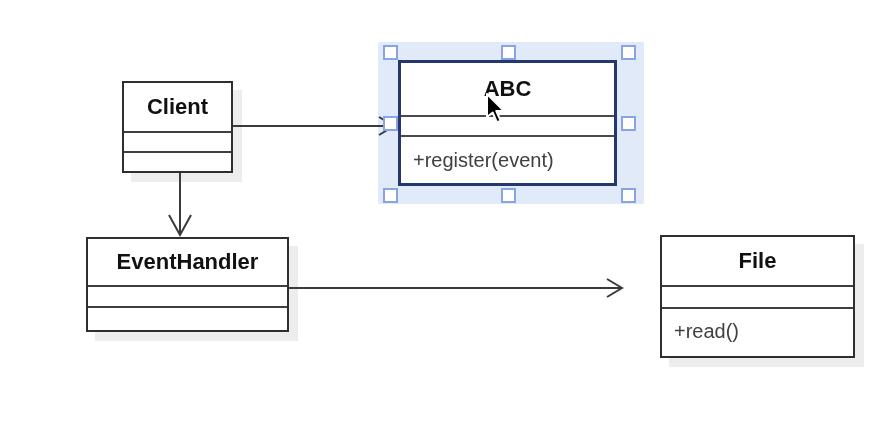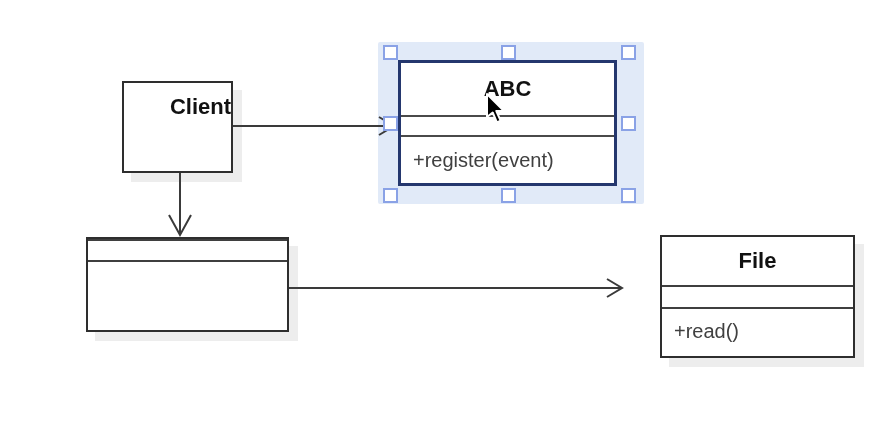--- a/index.html
+++ b/index.html
@@ -61,21 +61,21 @@
     border-top: 2px solid #3f3f3f;
   }
   .uml-member {
     font-size: 20px;
     color: #404040;
     display: flex;
     align-items: center;
     padding-left: 12px;
   }
 
-  #box-client { left: 122px; top: 81px; width: 111px; height: 92px; align-items: flex-end; }
+  #box-client { left: 122px; top: 81px; width: 111px; height: 92px; }
   #box-client .uml-title { height: 48px; }
   #box-client .c-attrs  { height: 20px; }
   #box-client .c-meths  { height: 20px; }
 
   #box-abc {
     left: 398px; top: 60px; width: 219px; height: 126px;
     border: 3px solid #24376e;
     z-index: 3;
   }
   #box-abc .uml-title { height: 52px; border-radius: 12px; }
@@ -146,20 +146,21 @@
     <div class="uml-compartment c-meths"></div>
   </div>
 
   <div class="uml-class" id="box-abc">
     <div class="uml-title">ABC</div>
     <div class="uml-compartment c-attrs"></div>
     <div class="uml-compartment c-meths uml-member">+register(event)</div>
   </div>
 
   <div class="uml-class shadowed" id="box-eventhandler">
+    <div class="uml-title">EventHandler</div>
     <div class="uml-compartment c-attrs"></div>
     <div class="uml-compartment c-meths"></div>
   </div>
 
   <div class="uml-class shadowed" id="box-file">
     <div class="uml-title">File</div>
     <div class="uml-compartment c-attrs"></div>
     <div class="uml-compartment c-meths uml-member">+read()</div>
   </div>
 

